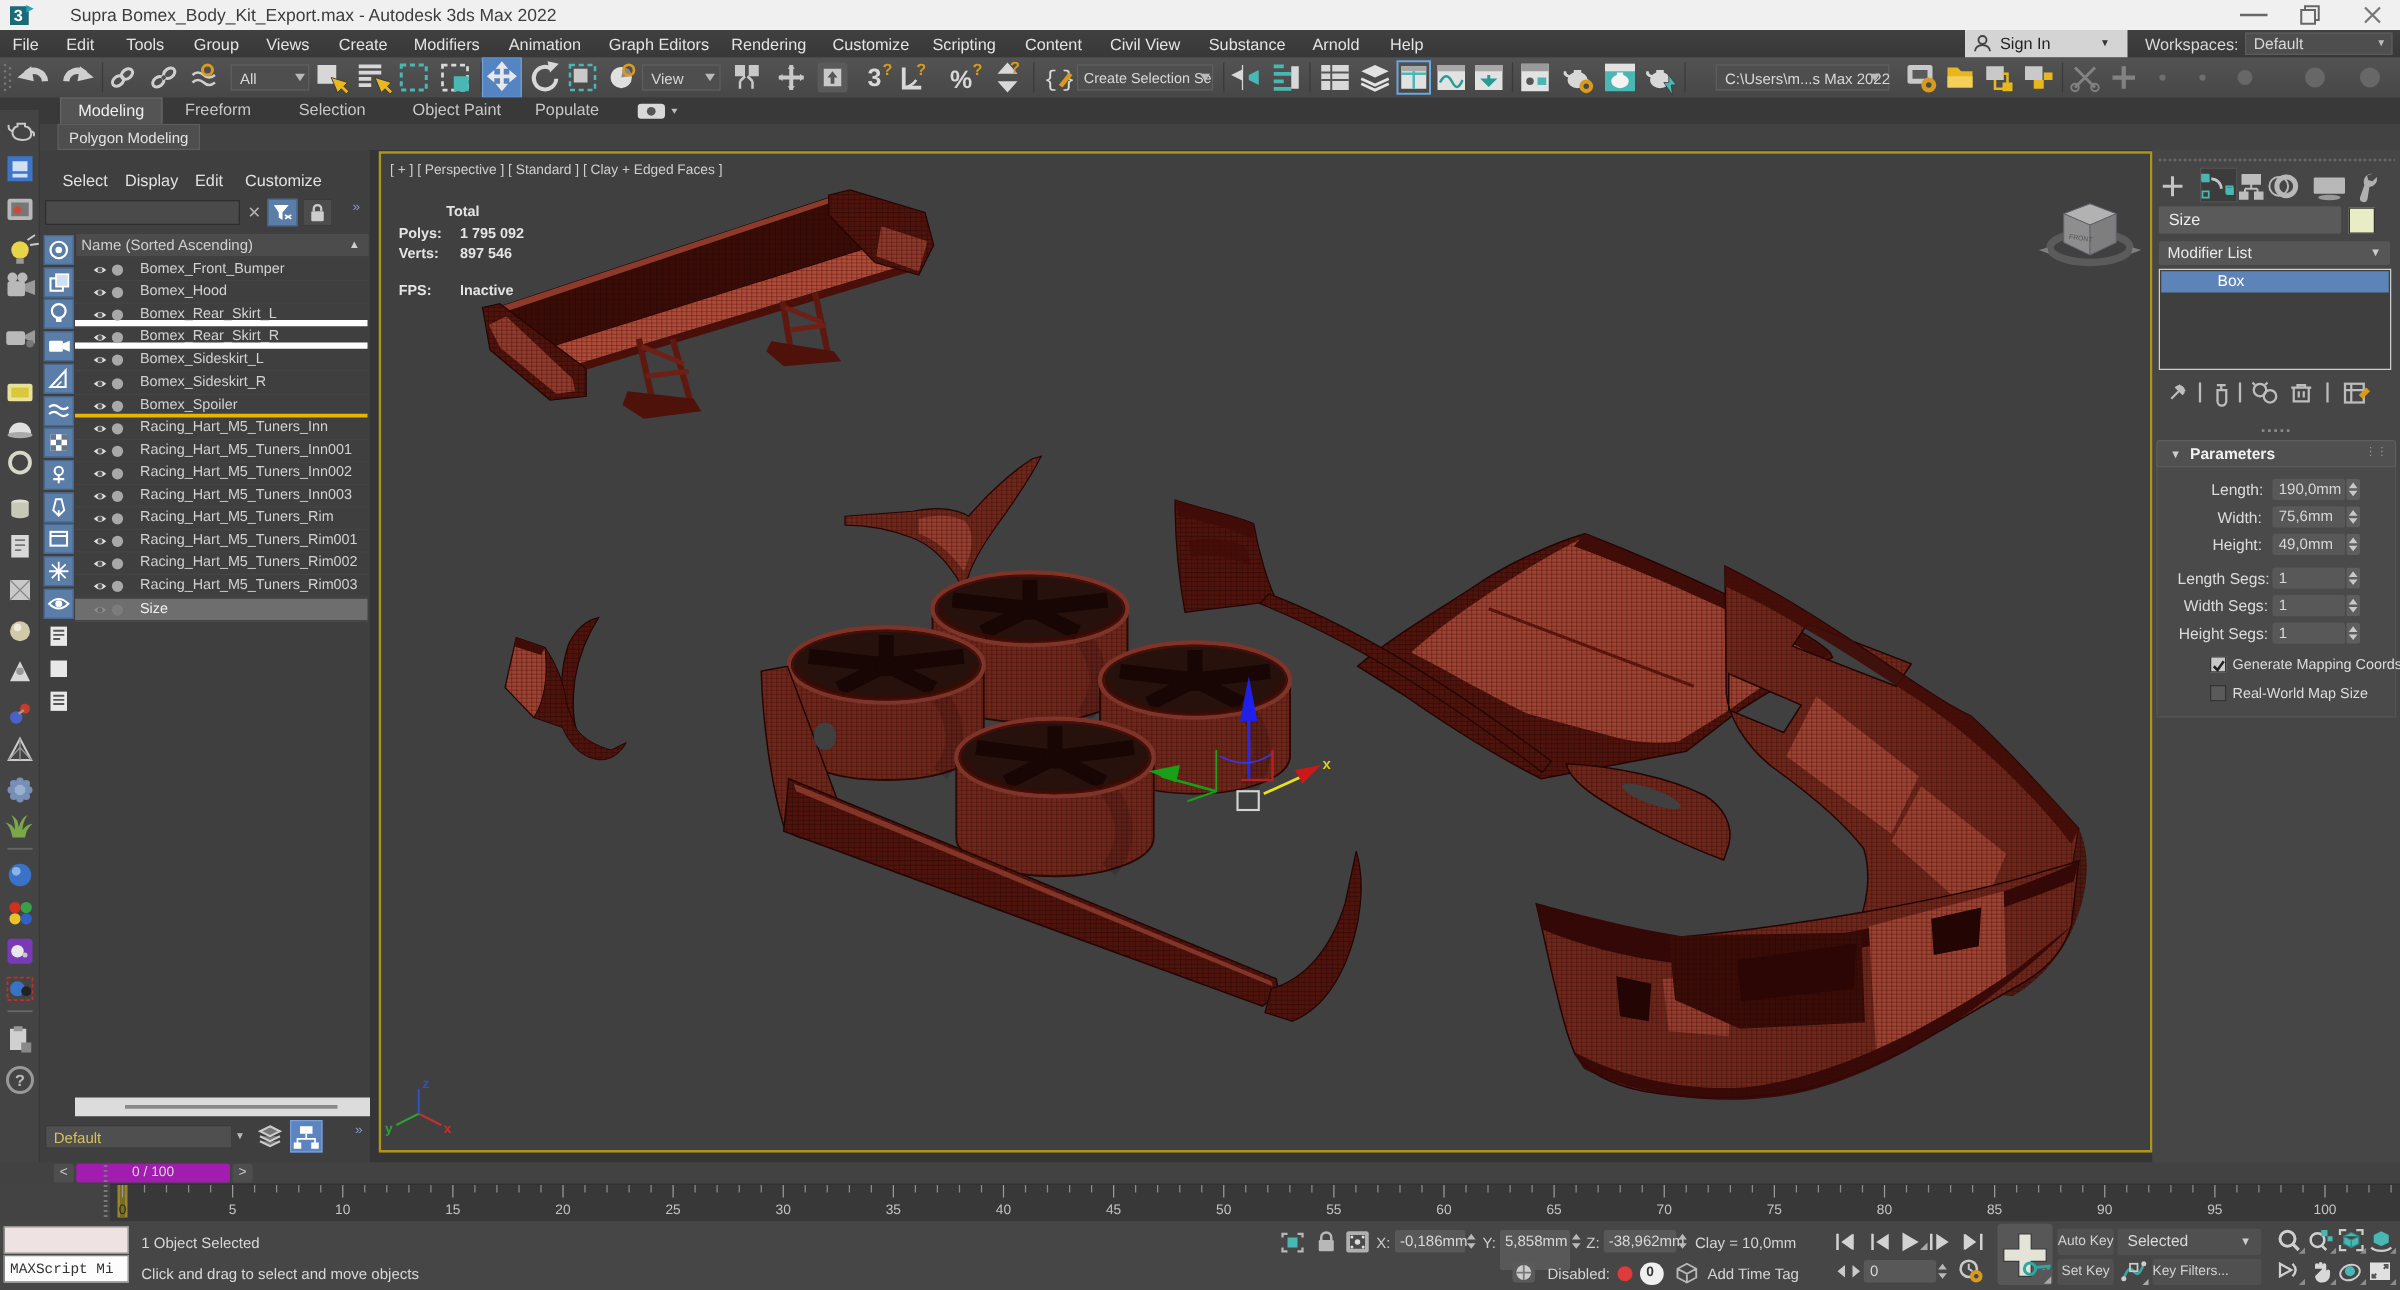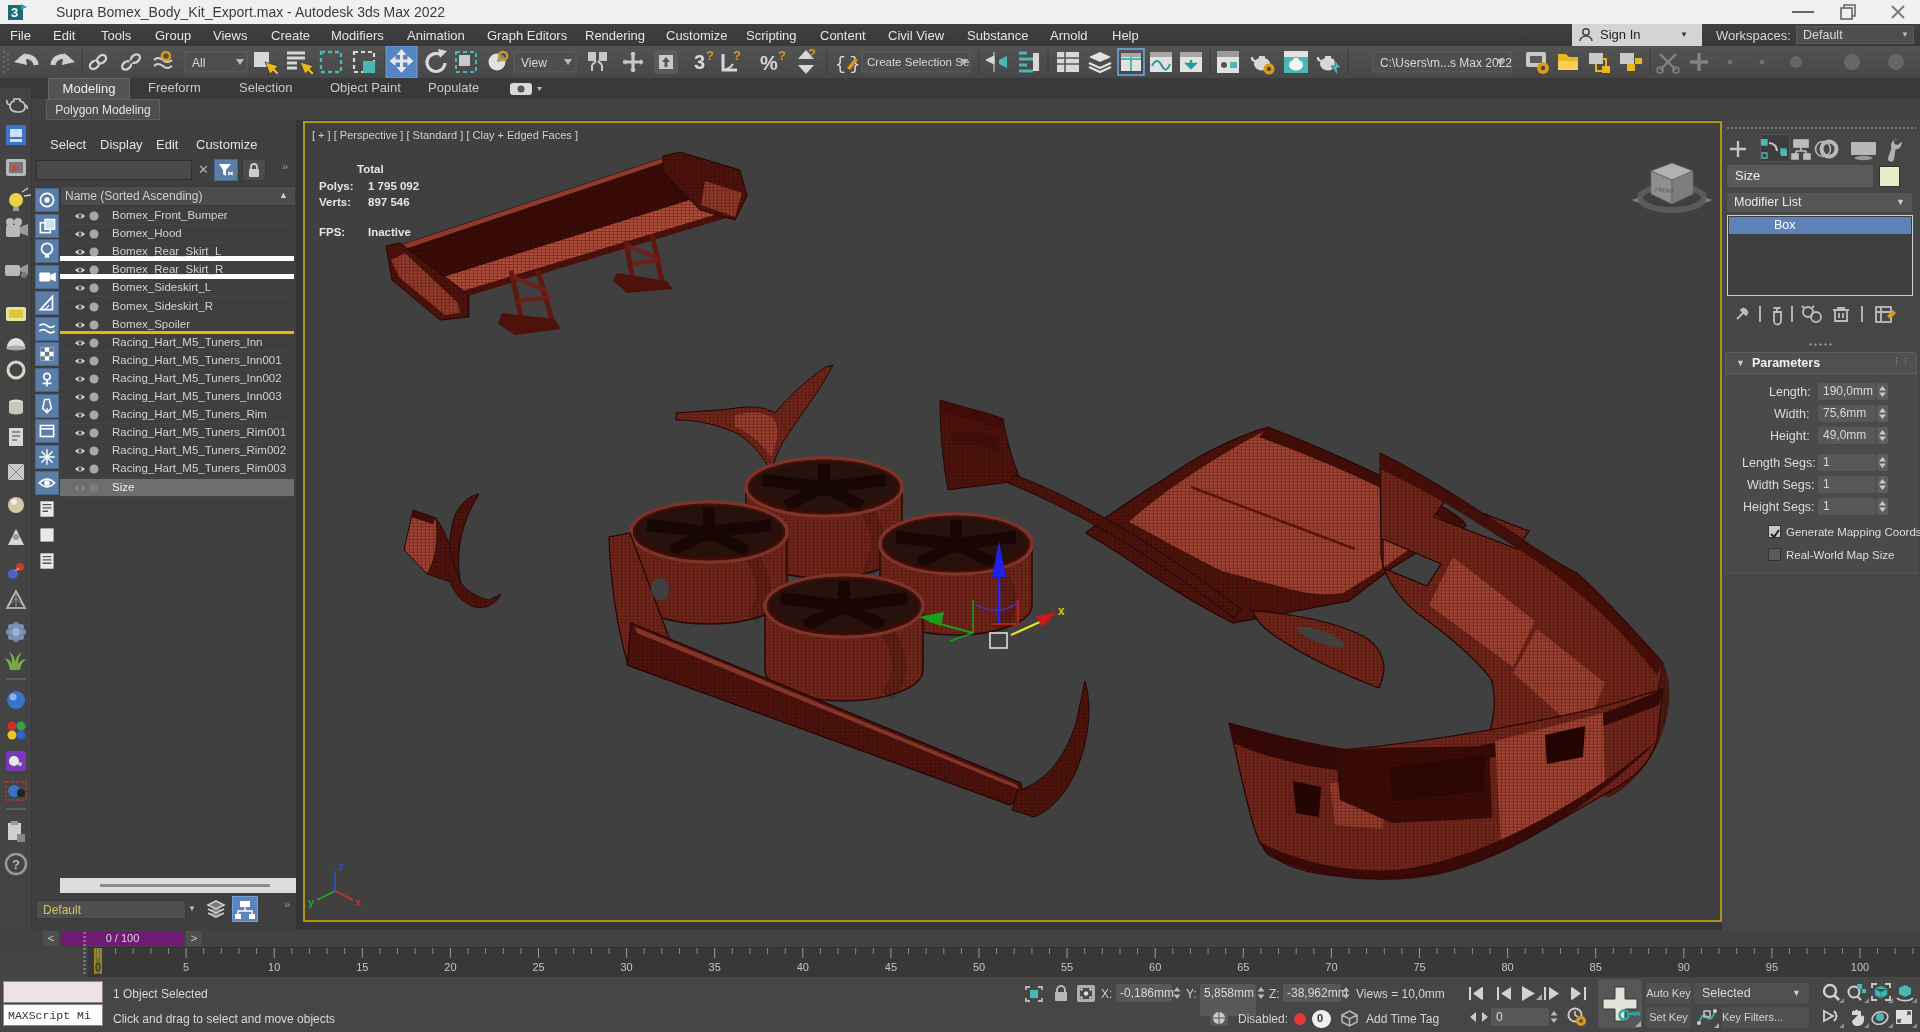--- a/index.html
+++ b/index.html
@@ -1010,21 +1010,21 @@
 <div class="abs" style="left:46px;top:405px;width:13px;height:13px;background:#c8c8c8;border:1px solid #333"><svg width="12" height="12" viewBox="0 0 12 12">
           <path d="M2 6 l3 3 l5 -7" stroke="#222" stroke-width="2" fill="none"></path>
         </svg></div>
 <span class="txt" style="left:64px;top:406px;font-size:11.5px;color:#dcdcdc">Generate Mapping Coords.</span>
 <div class="abs" style="left:46px;top:428px;width:13px;height:13px;background:#5a5a5a;border:1px solid #333"></div>
 <span class="txt" style="left:64px;top:429px;font-size:11.5px;color:#dcdcdc">Real-World Map Size</span>
 </div>
 
 <div class="abs" id="trow">
   <div class="abs" style="left:43px;top:1px;width:16px;height:15px;background:#4e4e4e;border-radius:2px;color:#ccc;text-align:center;font-size:11px;line-height:15px">&lt;</div>
-  <div class="abs" style="left:61px;top:1px;width:123px;height:15px;background:#701a75;border-radius:2px;color:#d8d8d8;text-align:center;font-size:11px;line-height:15px">0 / 100</div>
+  <div class="abs" style="left:61px;top:1px;width:123px;height:15px;background:#a21caf;border-radius:2px;color:#d8d8d8;text-align:center;font-size:11px;line-height:15px">0 / 100</div>
   <div class="abs" style="left:186px;top:1px;width:16px;height:15px;background:#4e4e4e;border-radius:2px;color:#ccc;text-align:center;font-size:11px;line-height:15px">&gt;</div>
 </div>
 <div class="abs" id="ruler">
 <svg width="1832" height="30" viewBox="0 0 1832 30">
 <rect width="1832" height="30" fill="#383838"></rect>
 <line x1="0" y1="0" x2="1832" y2="0" stroke="#2c2c2c"></line>
 <rect x="6" y="1" width="8" height="26" fill="#97862c"></rect>
         <rect x="8" y="1" width="4" height="26" fill="#7a6c22"></rect>
         <line x1="10.0" y1="1" x2="10.0" y2="11" stroke="#9a9a9a"></line>
         <text x="10.0" y="24" font-size="11" fill="#2a2a2a" text-anchor="middle" font-family="Liberation Sans">0</text>
@@ -1189,21 +1189,21 @@
 <span class="txt" style="left:1186px;top:10px;color:#cccccc">Y:</span>
 <div class="fld" style="left:1200px;top:7px;width:56px;height:32px;padding:2px 1px 0 4px">5,858mm</div>
 <svg class="abs" style="left:1256px;top:7px" width="10" height="18" viewBox="0 0 10 18">
         <path d="M5 3 l3.5 4.5 h-7 z M5 15 l3.5 -4.5 h-7 z" fill="#b8b8b8"></path>
       </svg>
 <span class="txt" style="left:1269px;top:10px;color:#cccccc">Z:</span>
 <div class="fld" style="left:1283px;top:7px;width:58px;height:18px;padding:2px 0 0 4px">-38,962mm</div>
 <svg class="abs" style="left:1341px;top:7px" width="10" height="18" viewBox="0 0 10 18">
         <path d="M5 3 l3.5 4.5 h-7 z M5 15 l3.5 -4.5 h-7 z" fill="#b8b8b8"></path>
       </svg>
-<span class="txt" style="left:1356px;top:10px;color:#d4d4d4">Views = 10,0mm</span>
+<span class="txt" style="left:1356px;top:10px;color:#d4d4d4">Clay = 10,0mm</span>
 <svg class="abs" style="left:1208px;top:31px" width="22" height="20" viewBox="0 0 22 20">
         <rect x="2" y="2" width="18" height="16" rx="3" fill="#5a5a5a"></rect>
         <circle cx="11" cy="10" r="6" fill="#ccc"></circle>
         <path d="M11 4 v12 M5 10 h12" stroke="#777" stroke-width="1.4"></path>
       </svg>
 <span class="txt" style="left:1238px;top:35px;color:#d4d4d4">Disabled:</span>
 <div class="abs" style="left:1294px;top:36px;width:12px;height:12px;border-radius:50%;background:#e03a3a"></div>
 <div class="abs" style="left:1312px;top:33px;width:19px;height:18px;border-radius:9px;background:#f0f0f0">
         <span class="txt" style="left:5px;top:2px;font-size:11px;font-weight:bold;color:#333">0</span>
       </div>

